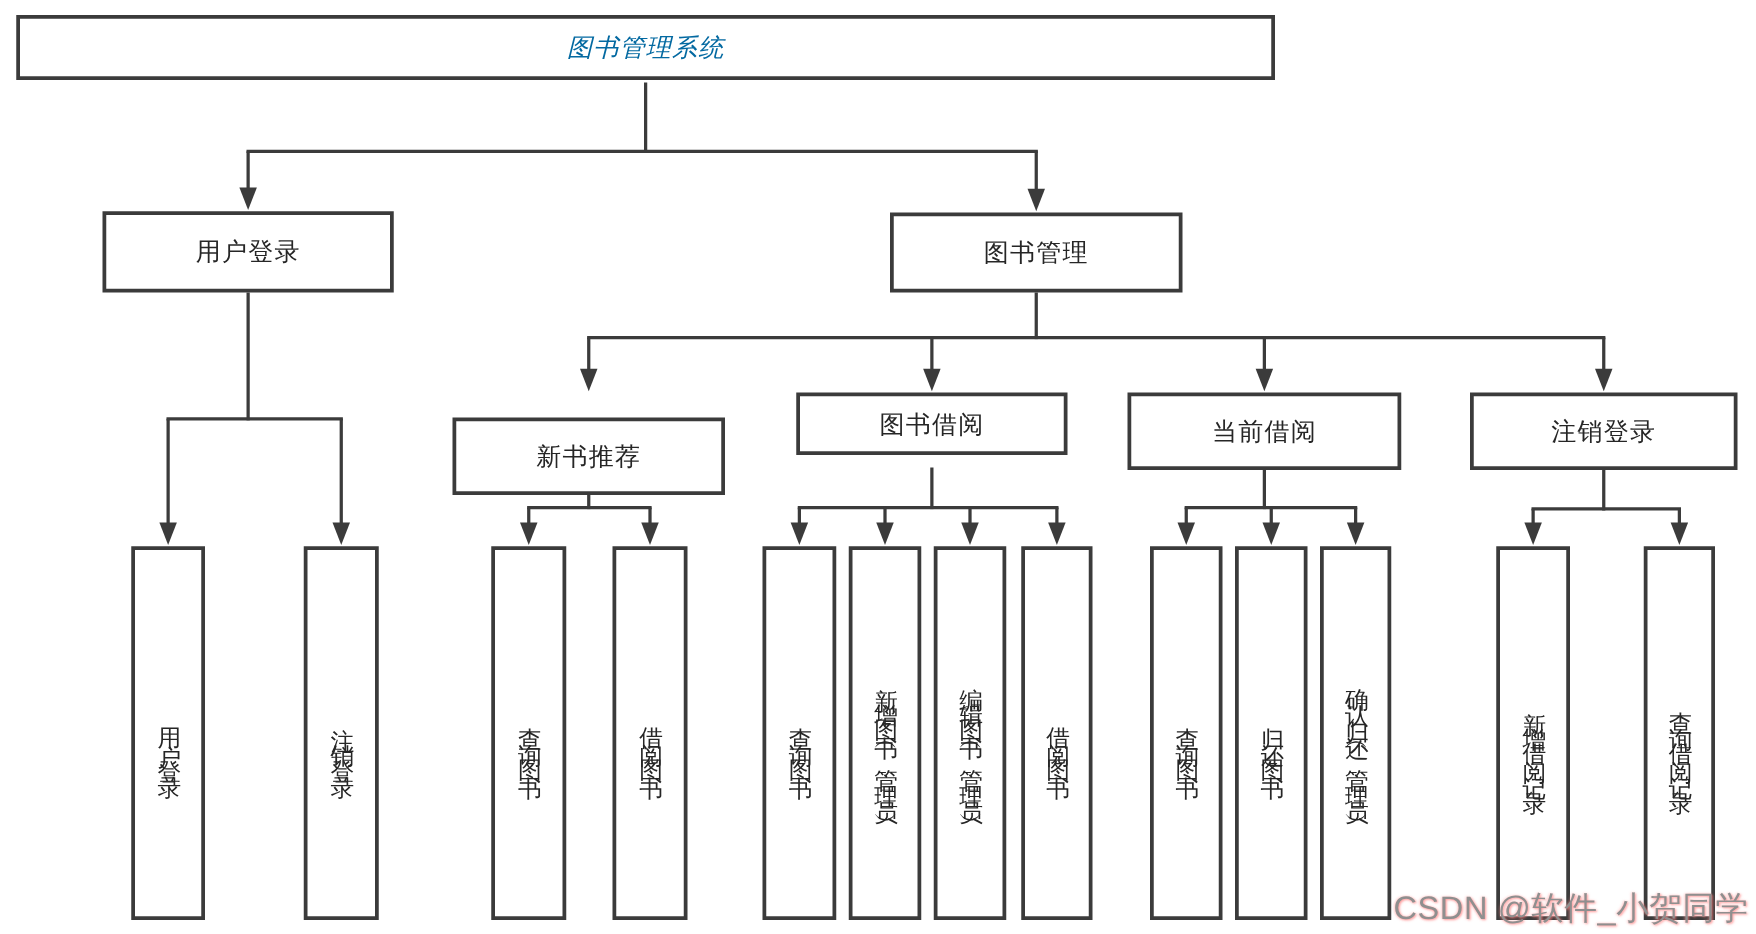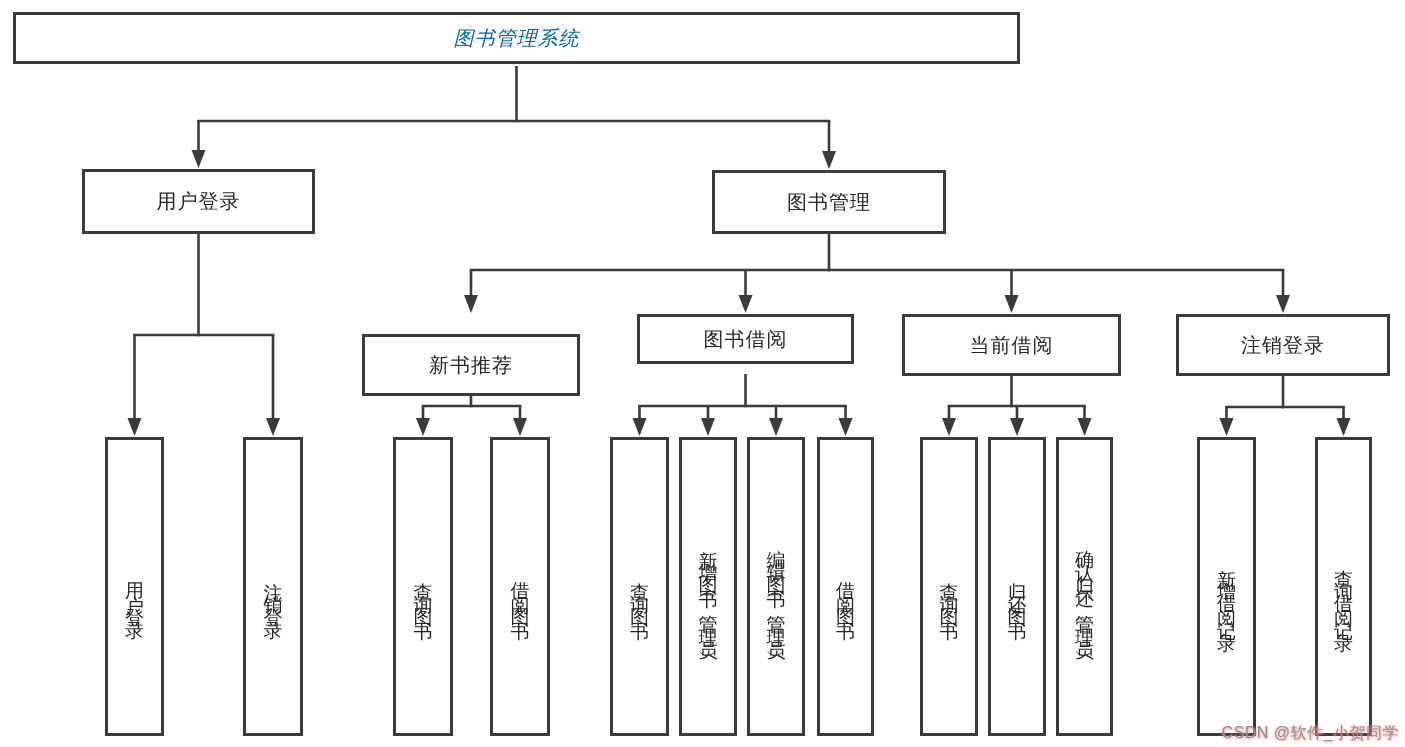--- a/index.html
+++ b/index.html
@@ -51,21 +51,21 @@
     writing-mode: vertical-rl;
     text-orientation: mixed;
     letter-spacing: 13px;
     padding-top: 13px; 
     line-height: 1.15;
   }
   .watermark {
     position: absolute;
     right: 6px;
     bottom: 3px;
-    font-size: 16px;
+    font-size: 26px;
     letter-spacing: 0.5px;
     color: #8f8f8f;
     text-shadow: 1px 1px 2px rgba(255, 120, 120, 0.75), -1px 0 2px rgba(255, 150, 150, 0.45);
     z-index: 5;
     white-space: nowrap;
   }
 </style>
 </head>
 <body>
 

